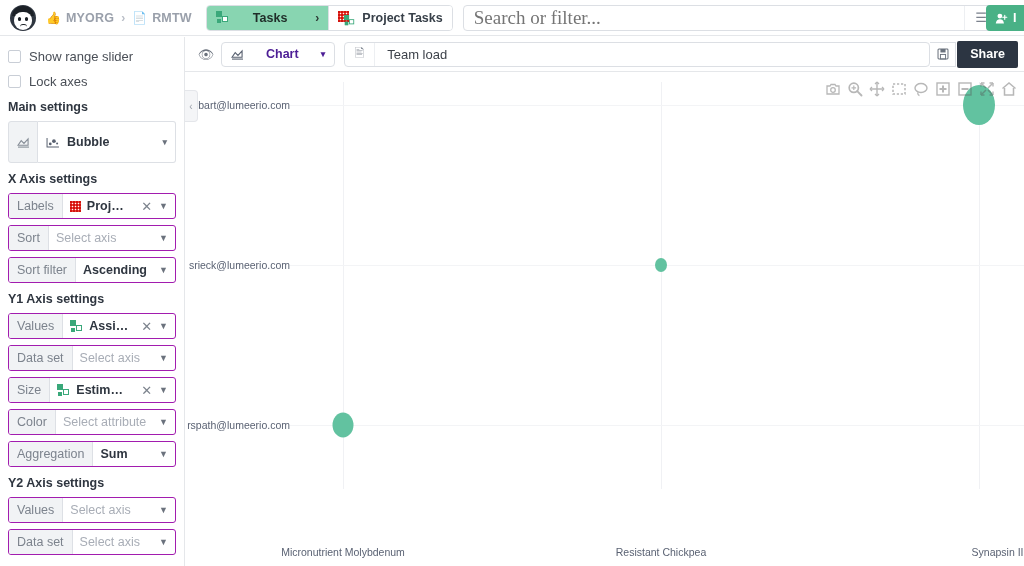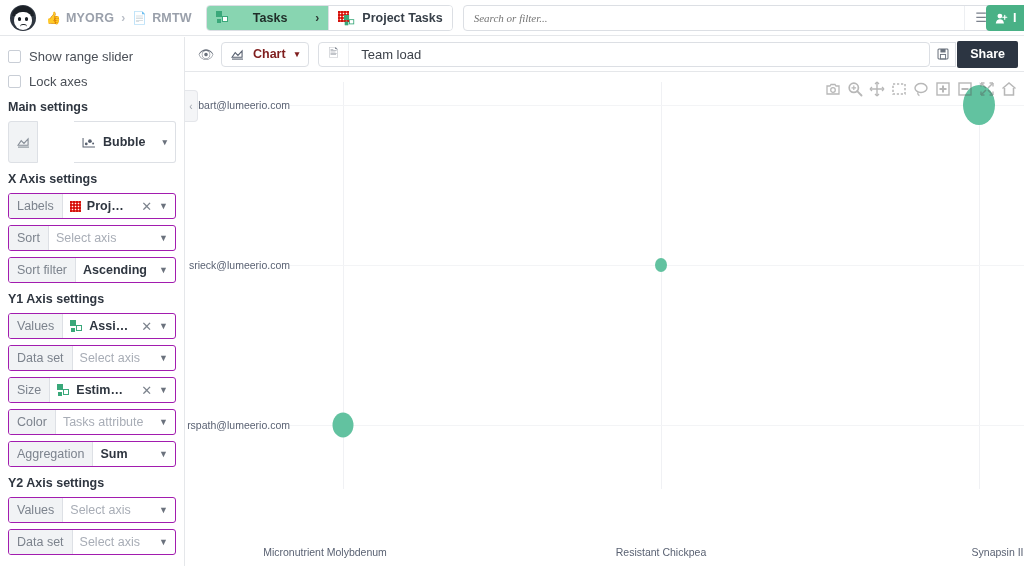--- a/index.html
+++ b/index.html
@@ -78,22 +78,22 @@
   .proj-combo .ico-grid { position: absolute; left: 0; top: 0; }
   .proj-combo .ico-tasks { position: absolute; left: 5px; top: 3px; transform: scale(.85); }
 
   .searchwrap {
     margin-left: 10px; flex: 1 1 auto; height: 26px;
     border: 1px solid #dcdfe4; border-radius: 4px; background: #fff;
     display: flex; align-items: center;
   }
   .searchwrap input {
     flex: 1; border: 0; outline: none; height: 24px;
-    font-family: "Liberation Serif", serif; font-style: italic;
-    font-size: 11px; color: #8d939d; padding: 0 10px; background: transparent;
+    font-family: "Liberation Serif", serif; 
+    font-size: 19px; color: #8d939d; padding: 0 10px; background: transparent;
   }
   .search-btns { display: flex; align-items: center; gap: 10px; padding: 0 10px;
     border-left: 1px solid #edeff2; height: 100%; }
   .sb-ico { color: #7b828d; font-size: 13px; line-height: 1; cursor: pointer; }
 
   .addbtn {
     position: absolute; right: -6px; top: 5px;
     height: 26px; min-width: 44px;
     background: #49b186; color: #fff; border-radius: 4px;
     display: flex; align-items: center; gap: 5px;
@@ -104,23 +104,23 @@
   .toolbar {
     position: absolute; top: 37px; left: 185px; width: 839px; height: 35px;
     background: #fff; border-bottom: 1px solid #e5e7ea;
     display: flex; align-items: center; padding: 0 6px;
   }
   .tb-eye {
     width: 30px; height: 25px; display: flex; align-items: center; justify-content: center;
     color: #6b727d; font-size: 13px; cursor: pointer;
   }
   .tb-chart {
-    height: 25px; display: flex; align-items: center; gap: 9px;
+    height: 25px; display: flex; align-items: center; gap: 22px;
     border: 1px solid #dcdfe4; border-radius: 4px; padding: 0 9px;
-    font-size: 12.5px; font-weight: 700; color: #7f1d1d; cursor: pointer; background: #fff;
+    font-size: 12.5px; font-weight: 700; color: #4c1d95; cursor: pointer; background: #fff;
   }
   .tb-title {
     margin-left: 9px; flex: 1; height: 25px;
     border: 1px solid #dcdfe4; border-radius: 4px; background: #fff;
     display: flex; align-items: center;
   }
   .tb-title .docico {
     width: 30px; display:flex; align-items:center; justify-content:center;
     color: #8b919b; font-size: 12px; border-right: 1px solid #edeff2; height: 100%;
   }
@@ -167,21 +167,21 @@
     flex: 1; display: flex; align-items: center; gap: 6px; padding: 0 7px;
     font-size: 12.5px; color: #2f3640; font-weight: 700; min-width: 0; cursor: pointer;
   }
   .fv.placeholder { color: #a8adb6; font-weight: 400; }
   .fv .txt { overflow: hidden; text-overflow: ellipsis; white-space: nowrap; }
   .fx { display:flex; align-items:center; color:#7c838d; font-size: 13px;
         padding: 0 5px; cursor: pointer; }
   .fcaret { display:flex; align-items:center; color:#6b727d; font-size: 9px;
         padding: 0 7px 0 2px; cursor: pointer; }
 
-  .chart-type-field { display:flex; align-items: stretch; height: 42px; margin-bottom: 0; gap: 36px; }
+  .chart-type-field { display:flex; align-items: stretch; height: 42px; margin-bottom: 0; }
   .ct-icobox { width: 30px; border: 1px solid #dde0e5; border-radius: 3px 0 0 3px;
     background: #f1f3f5; display:flex; align-items:center; justify-content:center;
     color:#868d97; font-size:12px; cursor:pointer; }
   .ct-main { flex:1; border: 1px solid #dde0e5; border-left: 0; border-radius: 0 3px 3px 0;
     background:#fff; display:flex; align-items:center; gap:7px; padding: 0 8px;
     font-size: 12.5px; font-weight: 700; color:#2f3640; cursor:pointer; }
   .ct-main .caret { margin-left:auto; color:#6b727d; font-size:9px; }
 
   
   .chartarea {
@@ -401,21 +401,21 @@
         </span>
       <span class="txt">Estimation</span>
     </span>
     <span class="fx">✕</span>
     <span class="fcaret">▼</span>
   </div>
 
   <div class="field">
     <span class="fl">Color</span>
     <span class="fv placeholder">
-      <span class="txt">Tasks attribute</span>
+      <span class="txt">Select attribute</span>
     </span>
     <span class="fcaret">▼</span>
   </div>
 
   <div class="field">
     <span class="fl">Aggregation</span>
     <span class="fv">
       <span class="txt">Sum</span>
     </span>
     <span class="fcaret">▼</span>
@@ -512,21 +512,21 @@
     <div class="gridline-h" style="top:33px;"></div>
     <div class="gridline-h" style="top:193px;"></div>
     <div class="gridline-h" style="top:353px;"></div>
 
     <div class="yticklabel-holder" style="top:0;">
       <div class="ytick" style="top:33px;">scybart@lumeerio.com</div>
       <div class="ytick" style="top:193px;">srieck@lumeerio.com</div>
       <div class="ytick" style="top:353px;">rspath@lumeerio.com</div>
     </div>
 
-    <div class="xtick" style="left:140px;">Micronutrient Molybdenum</div>
+    <div class="xtick" style="left:158px;">Micronutrient Molybdenum</div>
     <div class="xtick" style="left:476px;">Resistant Chickpea</div>
     <div class="xtick" style="left:814px;">Synapsin III</div>
 
     <div class="bubble" style="left:794px; top:33px; width:32px; height:40px;"></div>
     <div class="bubble" style="left:476px; top:193px; width:12px; height:14px;"></div>
     <div class="bubble" style="left:158px; top:353px; width:21px; height:25px;"></div>
   </div>
 </div>
 
 </body></html>

